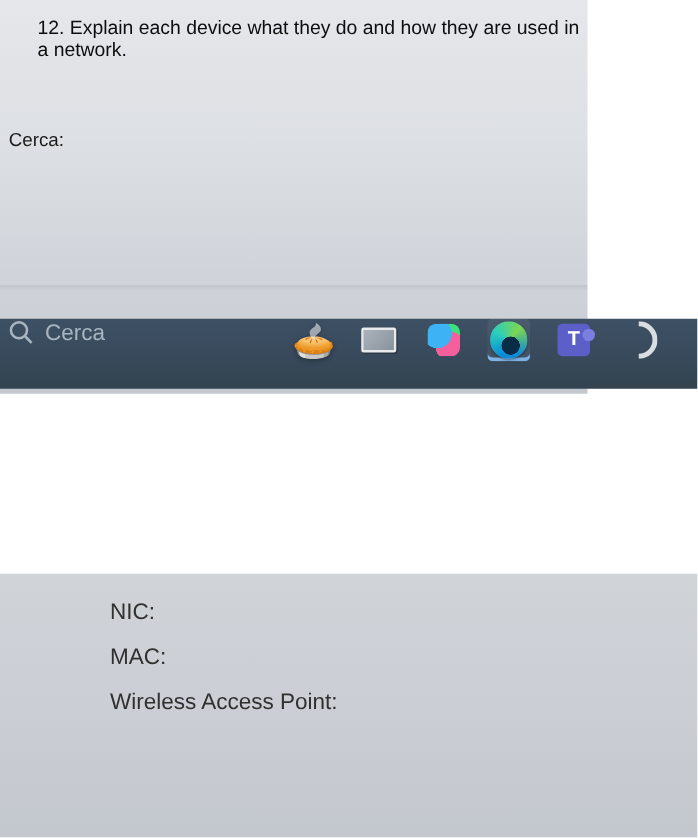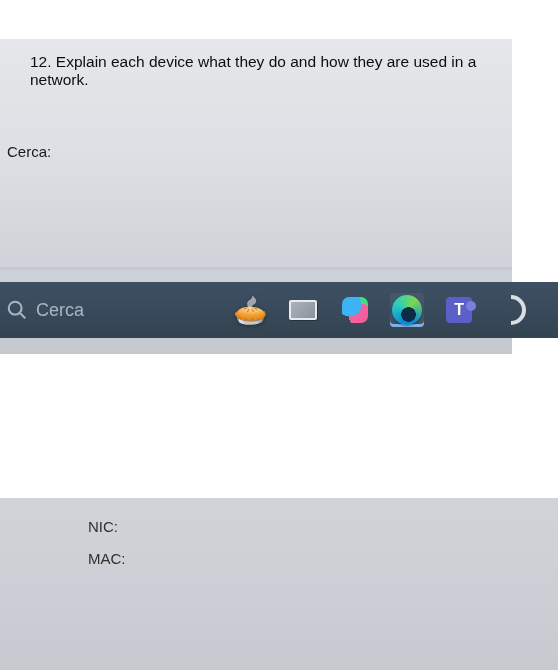--- a/index.html
+++ b/index.html
@@ -5,25 +5,24 @@
     * { margin: 0; padding: 0; box-sizing: border-box; }
     body {
       width: 558px;
       height: 670px;
       font-family: Arial, sans-serif;
       background: #ffffff;
       overflow: hidden;
       color: #2a2a2a;
     }
     .screen-top {
-      width: 512px;
+      width: 470px;
       height: 315px;
       background: linear-gradient(180deg, #e5e7ea 0%, #dde0e4 35%, #d0d4da 70%, #c4c8cf 100%);
       position: relative;
-      margin-top: 39px;
     }
     .doc-area {
       padding: 10px 0 0 0;
       color: #1a1a1a;
       font-size: 15px;
     }
     .question {
       padding: 4px 6px 0 30px;
       font-size: 15.5px;
       color: #0d0d0d;
@@ -43,27 +42,27 @@
       position: absolute;
       left: 0;
       right: 0;
       top: 228px;
       height: 4px;
       background: linear-gradient(180deg, rgba(0,0,0,0.06), rgba(0,0,0,0.02));
     }
 
     .taskbar {
       position: absolute;
-      bottom: 16px;
+      bottom: 4px;
       left: 0;
       width: 558px;
       height: 56px;
       background: linear-gradient(180deg, #3e5164 0%, #384a5c 50%, #33434f 100%);
       display: flex;
-      align-items: center;
+      align-items: flex-start;
       padding-left: 0;
       gap: 10px;
     }
     .search-group {
       display: flex;
       align-items: center;
       gap: 8px;
       padding-left: 6px;
       flex: 0 0 auto;
     }
@@ -137,21 +136,21 @@
 
     .screen-bottom {
       width: 558px;
       height: 211px;
       background: linear-gradient(180deg, #d0d3d8 0%, #cbced4 50%, #c3c7ce 100%);
       padding-top: 20px;
       padding-left: 88px;
       color: #2b2b2b;
     }
     .label-line-b {
-      font-size: 15px;
+      font-size: 18px;
       color: #303030;
       margin-bottom: 15px;
     }
   </style>
 </head>
 <body>
 
 <div class="screen-top">
   <div class="doc-area">
     <div class="question">12. Explain each device what they do and how they are used in a network.</div>
@@ -191,13 +190,14 @@
       </div>
     </div>
   </div>
 </div>
 
 <div class="gap"></div>
 
 <div class="screen-bottom">
   <div class="label-line-b">NIC:</div>
   <div class="label-line-b">MAC:</div>
+  <div class="label-line-b">Wireless Access Point:</div>
 </div>
 
 </body></html>

